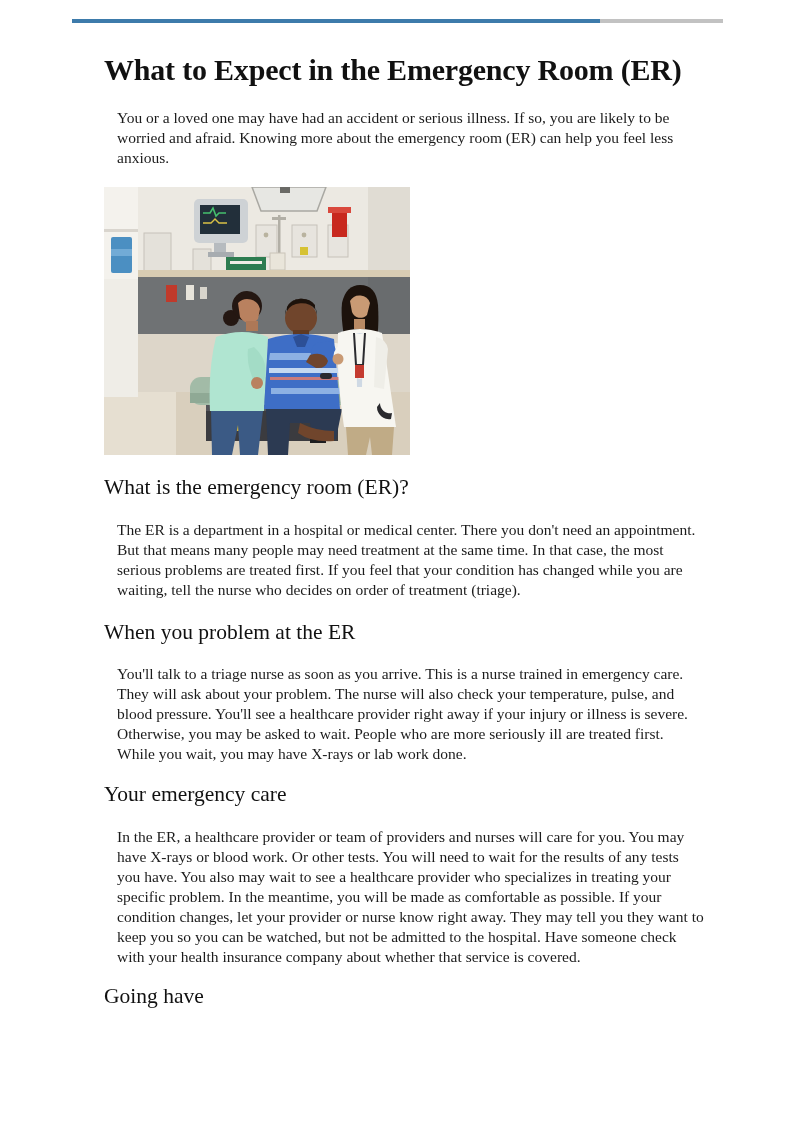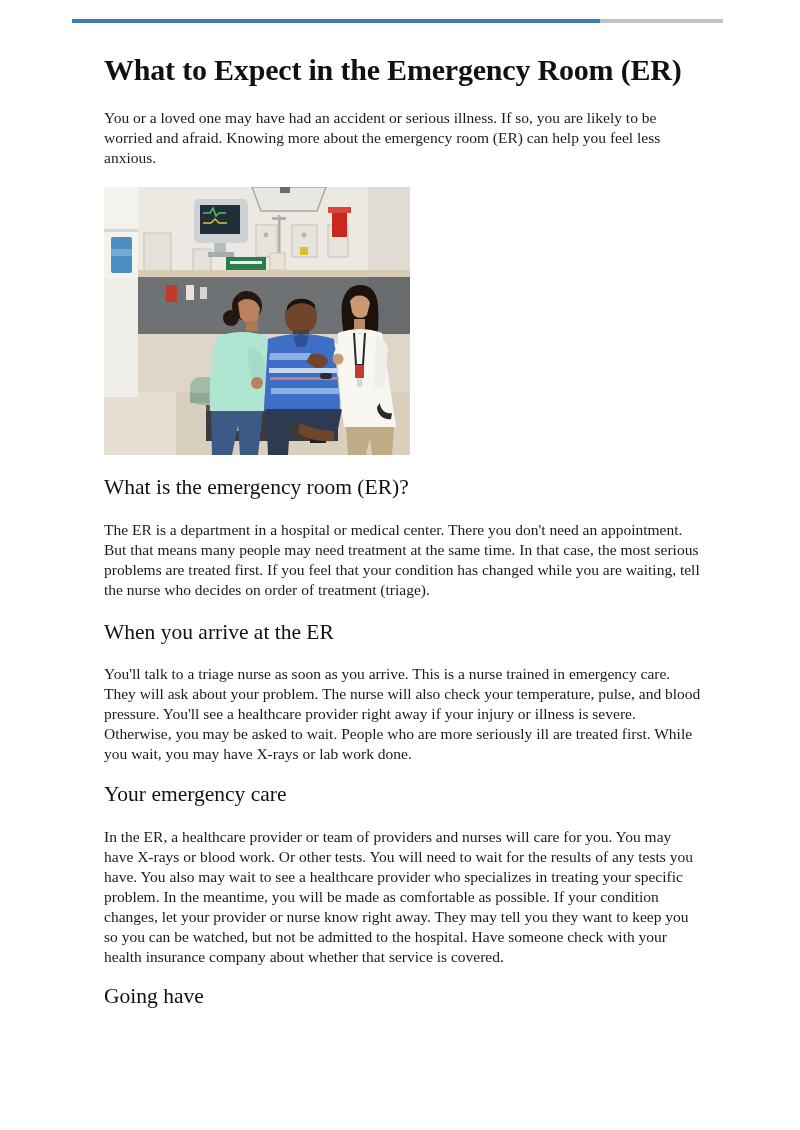--- a/index.html
+++ b/index.html
@@ -13,21 +13,21 @@
   .rule .blue { width:528px; height:100%; background:#3d7bab; }
   .rule .gray { flex:1; height:100%; background:#c2c2c2; }
 
   .content { position:absolute; left:104px; top:0; width:600px; }
 
   h1.title {
     margin:52px 0 0 0; font-size:30px; line-height:1.2; font-weight:bold;
     color:#111111; letter-spacing:-0.2px;
   }
   p.body-text {
-    margin:20px 0 0 0; font-size:15.5px; line-height:20px; color:#1b1b1b;
+    margin:20px 0 0 13px; font-size:15.5px; line-height:20px; color:#1b1b1b;
   }
   .photo-wrap { margin:19px 0 0 0; width:306px; height:268px; }
   .photo-wrap svg { display:block; width:306px; height:268px; }
   h2.section-heading {
     margin:20px 0 0 0; font-size:21.5px; line-height:1.15; font-weight:normal;
     color:#111111;
   }
   .footer-row {
     position:absolute; left:76px; top:1102px; width:646px;
     display:flex; justify-content:space-between; align-items:flex-start;
@@ -151,21 +151,21 @@
         <circle cx="234" cy="172" r="5.5" fill="#c99a74"></circle>
         <path d="M272 150 q10 2 12 12 l-4 40 -10 -2 Z" fill="#efeee8"></path>
         <path d="M242 240 L290 240 L288 268 L268 268 L266 250 L262 268 L244 268 Z" fill="#c0ab86"></path>
         <path d="M276 216 a10 10 0 0 0 12 10 l-1 6 a12 12 0 0 1 -14 -12 Z" fill="#2a2a2e"></path>
       </svg>
     </div>
 
     <h2 class="section-heading">What is the emergency room (ER)?</h2>
     <p class="body-text">The ER is a department in a hospital or medical center. There you don't need an appointment. But that means many people may need treatment at the same time. In that case, the most serious problems are treated first. If you feel that your condition has changed while you are waiting, tell the nurse who decides on order of treatment (triage).</p>
 
-    <h2 class="section-heading">When you arrive at the ER</h2>
+    <h2 class="section-heading">When you problem at the ER</h2>
     <p class="body-text">You'll talk to a triage nurse as soon as you arrive. This is a nurse trained in emergency care. They will ask about your problem. The nurse will also check your temperature, pulse, and blood pressure. You'll see a healthcare provider right away if your injury or illness is severe. Otherwise, you may be asked to wait. People who are more seriously ill are treated first. While you wait, you may have X-rays or lab work done.</p>
 
     <h2 class="section-heading" style="margin-top:18px;">Your emergency care</h2>
     <p class="body-text">In the ER, a healthcare provider or team of providers and nurses will care for you. You may have X-rays or blood work. Or other tests. You will need to wait for the results of any tests you have. You also may wait to see a healthcare provider who specializes in treating your specific problem. In the meantime, you will be made as comfortable as possible. If your condition changes, let your provider or nurse know right away. They may tell you they want to keep you so you can be watched, but not be admitted to the hospital. Have someone check with your health insurance company about whether that service is covered.</p>
 
     <h2 class="section-heading" style="margin-top:17px;">Going have</h2>
 
   </div>
 
   <div class="rule rule-bottom">

